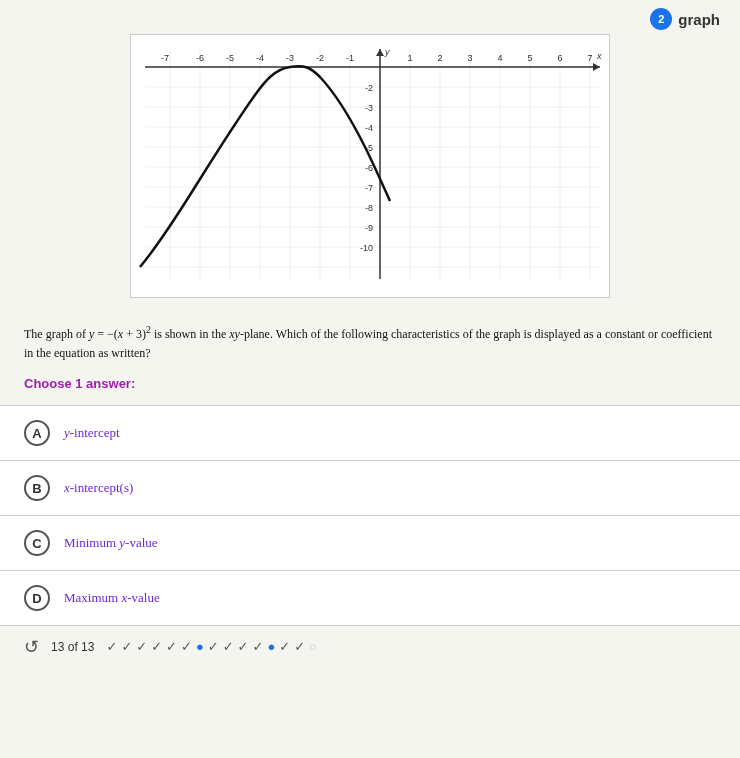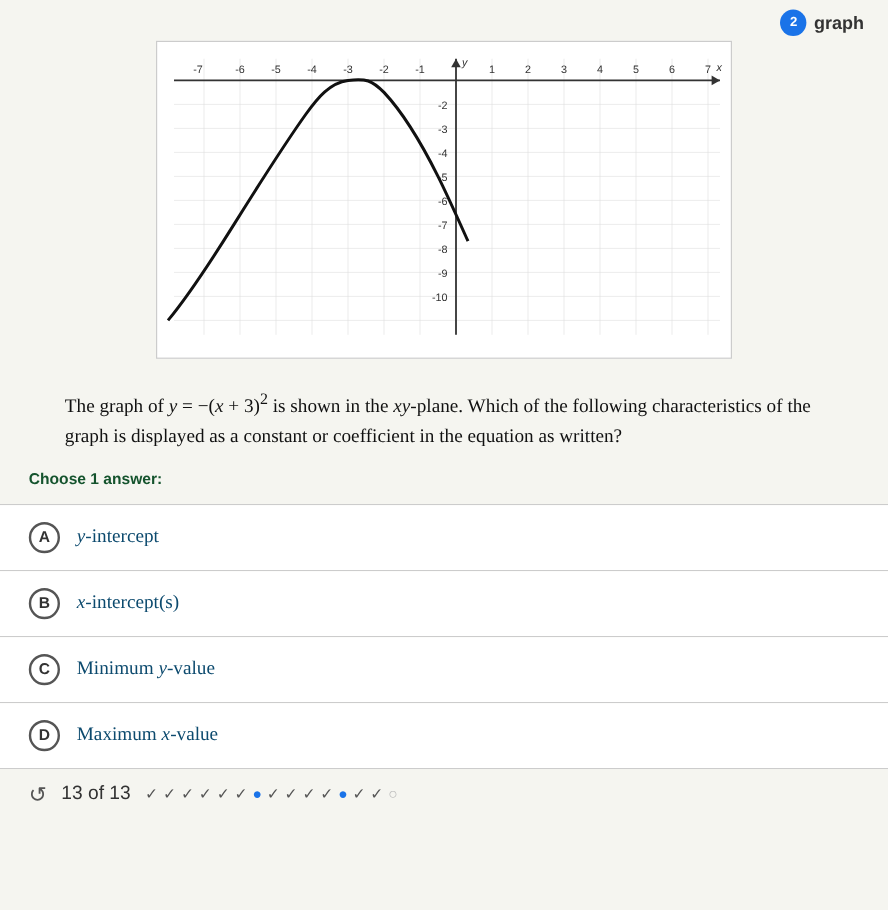--- a/index.html
+++ b/index.html
@@ -55,31 +55,30 @@
       background: white;
       border: 1px solid #ccc;
       padding: 4px;
     }
     
     .question-section {
       padding: 14px 24px 10px 24px;
       background: #f5f5f0;
     }
     .question-text {
-      font-size: 16px;
+      font-size: 12px;
       line-height: 1.55;
       color: #111;
       font-family: Georgia, serif;
-      margin-left: 30px;
     }
     .choose-label {
       font-family: Arial, sans-serif;
       font-size: 13px;
       font-weight: bold;
-      color: #14532d;
+      color: #a21caf;
       margin-top: 14px;
       margin-bottom: 4px;
     }
     
     .answer-list {
       background: #f5f5f0;
       border-top: 1px solid #ccc;
     }
     .answer-item {
       display: flex;
@@ -99,39 +98,39 @@
       align-items: center;
       justify-content: center;
       font-family: Arial, sans-serif;
       font-size: 13px;
       font-weight: bold;
       color: #333;
       flex-shrink: 0;
       background: white;
     }
     .answer-text {
-      font-size: 16px;
-      color: #0c4a6e;
+      font-size: 13px;
+      color: #6d28d9;
       font-family: Georgia, serif;
     }
     
     .bottom-bar {
       display: flex;
       align-items: center;
       padding: 10px 24px;
       background: #f5f5f0;
       gap: 12px;
     }
     .progress-icon {
       font-size: 18px;
       color: #555;
     }
     .progress-text {
       font-family: Arial, sans-serif;
-      font-size: 16px;
+      font-size: 12px;
       color: #333;
       font-weight: 500;
     }
     .progress-dots {
       display: flex;
       align-items: center;
       gap: 3px;
       font-size: 13px;
       color: #555;
       letter-spacing: 1px;

